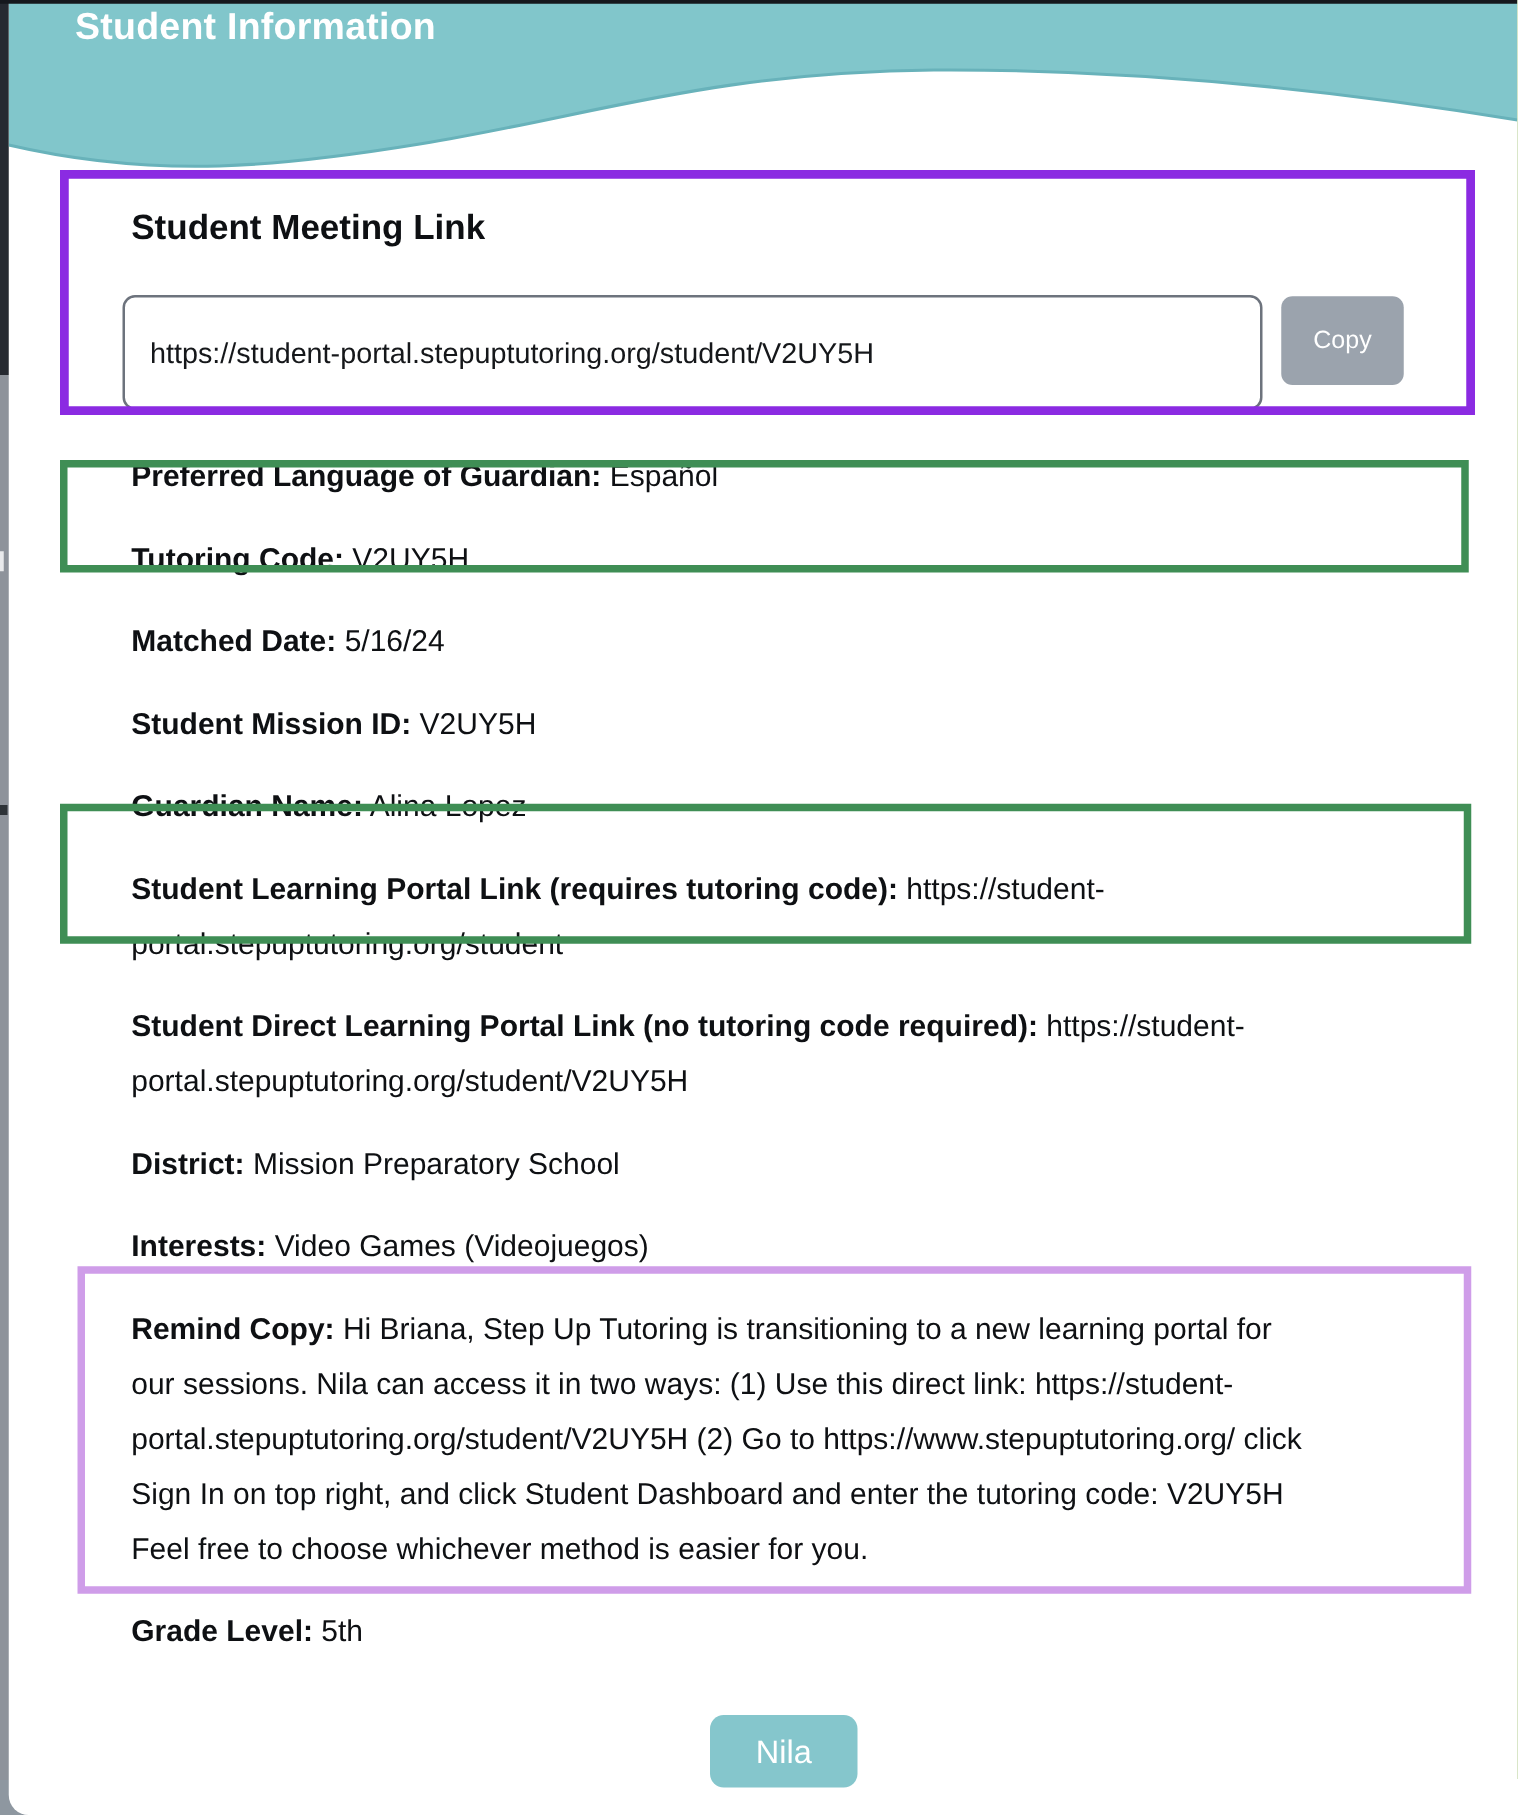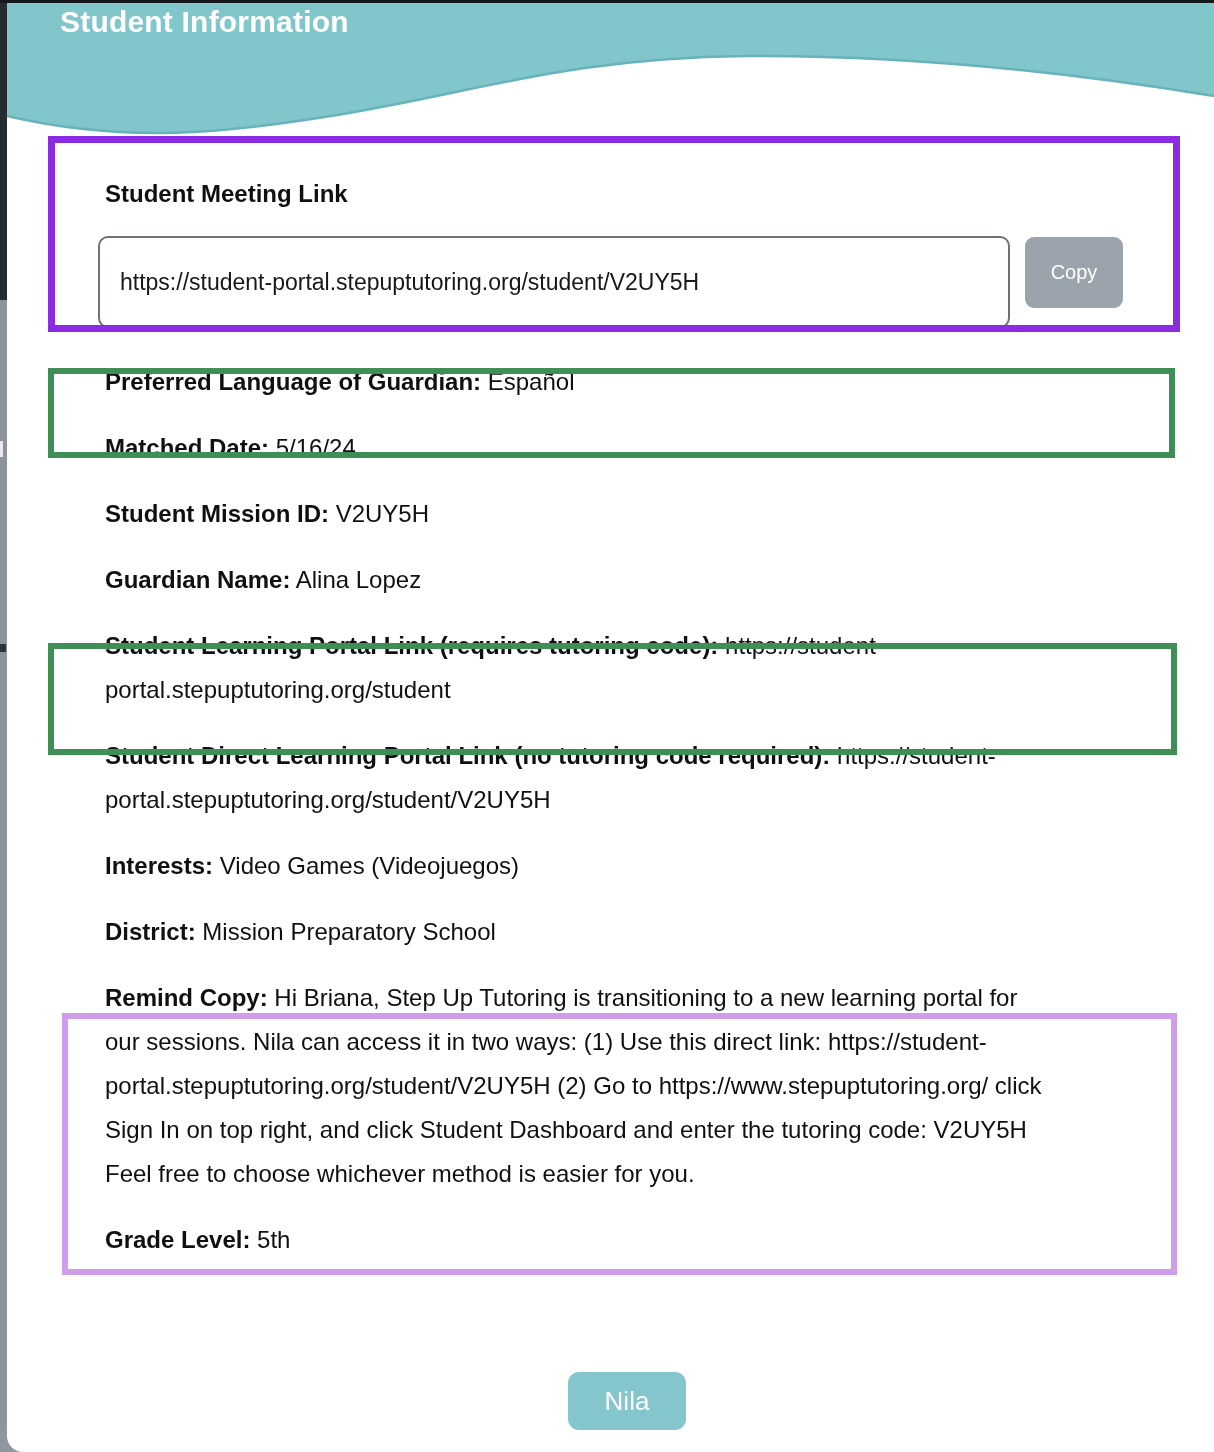--- a/index.html
+++ b/index.html
@@ -16,21 +16,21 @@
   .edge-mark-dark{position:absolute;left:0;top:644px;width:6px;height:8px;background:#2e3338;z-index:2;}
   .top-line{position:absolute;left:0;top:0;width:1214px;height:3px;background:#15181d;z-index:9;}
   
   .modal{position:absolute;left:7px;top:0;width:1207px;height:1452px;background:#ffffff;
     border-bottom-left-radius:16px;z-index:1;}
   
   .wave{position:absolute;left:0;top:0;width:1207px;height:150px;z-index:1;}
   .modal-title{position:absolute;left:53px;top:0;line-height:44px;font-size:30px;font-weight:700;
     color:#ffffff;z-index:2;letter-spacing:.2px;}
   
-  .ml-label{position:absolute;left:98px;top:172px;line-height:44px;font-size:24px;font-weight:700;z-index:2;}
+  .ml-label{position:absolute;left:98px;top:160px;line-height:44px;font-size:28px;font-weight:700;z-index:2;}
   .ml-input{position:absolute;left:91px;top:236px;width:912px;height:92px;box-sizing:border-box;
     border:2px solid #6d737d;border-radius:10px;padding:0 20px;font-size:23px;color:#15171a;
     font-family:"Liberation Sans","DejaVu Sans",sans-serif;background:#fff;z-index:2;}
   .copy-btn{position:absolute;left:1018px;top:237px;width:98px;height:71px;background:#9ba3ad;
     border:none;border-radius:9px;color:#ffffff;font-size:20px;z-index:2;cursor:pointer;
     font-family:"Liberation Sans","DejaVu Sans",sans-serif;}
   
   .content{position:absolute;left:98px;top:360px;width:940px;z-index:2;}
   .row{margin:0 0 22px 0;font-size:24px;line-height:44px;overflow-wrap:normal;}
   .row b{font-weight:700;}
@@ -67,46 +67,50 @@
     <div class="ml-label">Student Meeting Link</div>
     <input class="ml-input" type="text" value="https://student-portal.stepuptutoring.org/student/V2UY5H" style="">
     <button class="copy-btn">Copy</button>
 
     <div class="content">
       <p class="row">
         <b>Preferred Language of Guardian:</b>
         <span>Español</span>
       </p>
       <p class="row">
+        <b>Tutoring Code:</b>
+        <span>V2UY5H</span>
+      </p>
+      <p class="row">
         <b>Matched Date:</b>
         <span>5/16/24</span>
       </p>
       <p class="row">
         <b>Student Mission ID:</b>
         <span>V2UY5H</span>
       </p>
       <p class="row">
         <b>Guardian Name:</b>
         <span>Alina Lopez</span>
       </p>
       <p class="row">
         <b>Student Learning Portal Link (requires tutoring code):</b>
         <span>https://student-portal.stepuptutoring.org/student</span>
       </p>
       <p class="row">
         <b>Student Direct Learning Portal Link (no tutoring code required):</b>
         <span>https://​student-portal.stepuptutoring.org/student/V2UY5H</span>
       </p>
       <p class="row">
+        <b>District:</b>
+        <span>Mission Preparatory School</span>
+      </p>
+      <p class="row">
         <b>Interests:</b>
         <span>Video Games (Videojuegos)</span>
-      </p>
-      <p class="row">
-        <b>District:</b>
-        <span>Mission Preparatory School</span>
       </p>
       <p class="row">
         <b>Remind Copy:</b>
         <span>Hi Briana, Step Up Tutoring is transitioning to a new learning portal for our sessions. Nila can access it in two ways: (1) Use this direct link: https://student-portal.stepuptutoring.org/student/V2UY5H (2) Go to https://​www.stepuptutoring.org/ click Sign In on top right, and click Student Dashboard and enter the tutoring code: V2UY5H Feel free to choose whichever method is easier for you.</span>
       </p>
       <p class="row">
         <b>Grade Level:</b>
         <span>5th</span>
       </p>
     </div>

